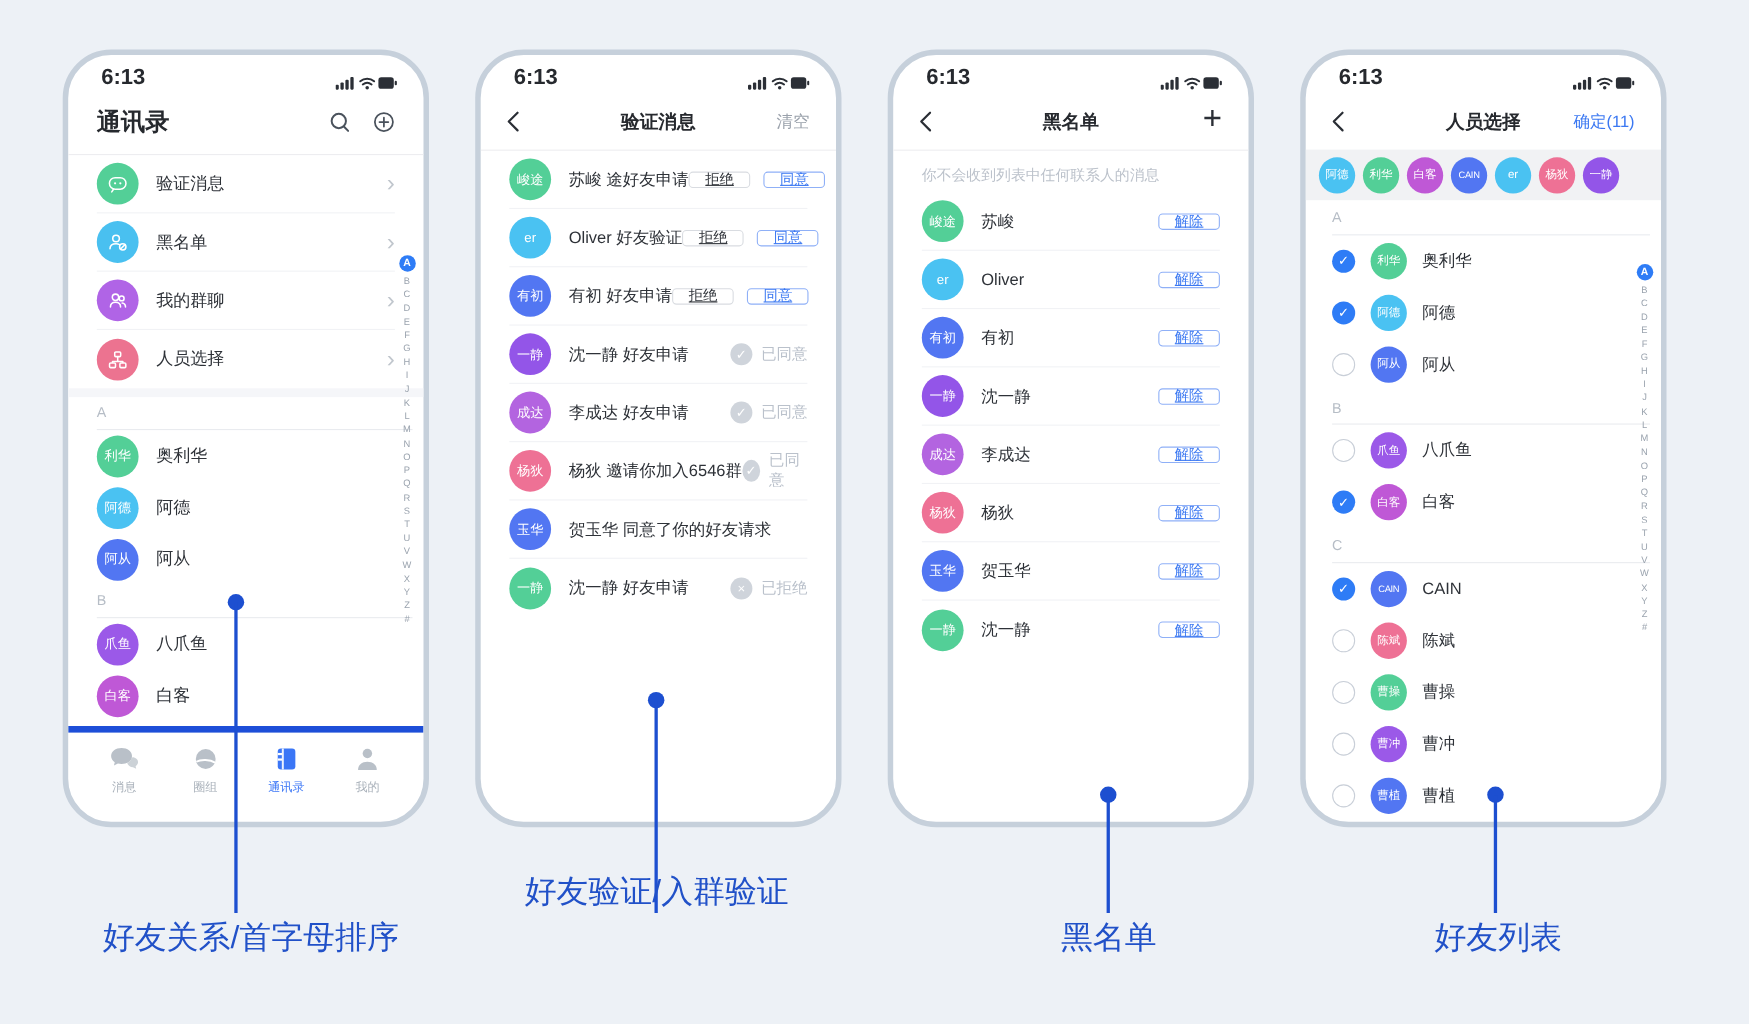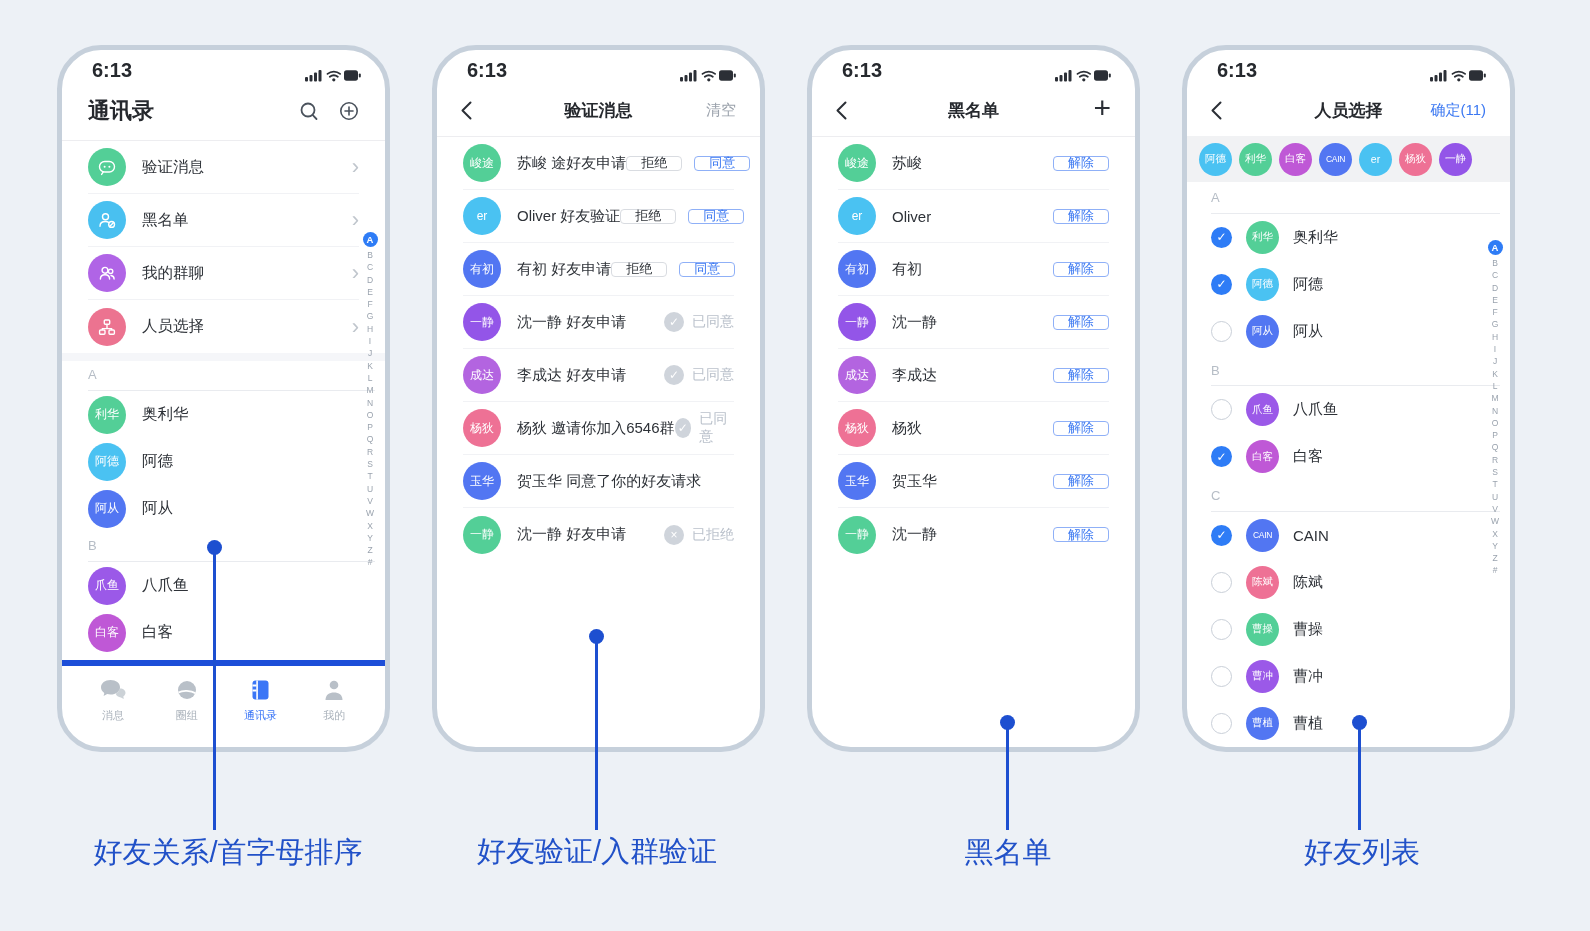--- a/index.html
+++ b/index.html
@@ -53,21 +53,21 @@
   .nav-title { position:absolute; left:0; right:0; text-align:center; font-size:17px; font-weight:700; color:#26292e; }
   .nav-right { position:absolute; right:24px; font-size:15px; }
   .gray-action { color:#9aa1ab; }
   .blue-action { color:#3b78f2; }
   .plus-action { font-size:30px; font-weight:300; color:#2b2f36; line-height:1; margin-top:-4px; }
 
   
   .msg { margin-left:16px; font-size:15px; color:#2e3238; white-space:nowrap; }
   .actions { margin-left:auto; display:flex; gap:12px; }
   .btn { height:15px; min-width:56px; padding:0 10px; border-radius:4px; font-size:13px; background:#fff;
-         display:flex; align-items:center; justify-content:center; }
+         display:flex; align-items:center; justify-content:center;text-decoration:underline; }
   .btn-gray { border:1px solid #d9dce1; color:#2e3238; }
   .btn-blue { border:1px solid #8fb0f7; color:#3b78f2; }
   .status { margin-left:auto; display:flex; align-items:center; gap:8px; color:#bac1cb; font-size:14px; }
   .status-ico { width:20px; height:20px; border-radius:50%; background:#cfd4db; color:#fff; font-size:12px;
                 display:flex; align-items:center; justify-content:center; }
 
   
   .hint { padding:14px 26px 6px; font-size:13.5px; color:#bcc2cb; flex:none; }
 
   
@@ -413,20 +413,21 @@
       <div class="navbar">
         <span>
             <svg width="11" height="19">
               <polyline points="9.5,1.5 1.5,9.5 9.5,17.5" stroke="#2b2f36" stroke-width="2" fill="none" stroke-linecap="round" stroke-linejoin="round"></polyline>
             </svg>
           </span>
         <span class="nav-title">黑名单</span>
         <span class="nav-right plus-action">+</span>
       </div>
       <div class="hairline"></div>
+      <div class="hint">你不会收到列表中任何联系人的消息</div>
 
       <div class="p-row">
         <span class="avatar" style="background: rgb(83, 207, 151);">峻途</span>
         <span class="msg">苏峻</span>
         <span class="actions">
             <span class="btn btn-blue">解除</span>
           </span>
       </div>
       <div class="p-row">
         <span class="avatar" style="background: rgb(74, 194, 242);">er</span>
@@ -609,21 +610,21 @@
       </div>
     </div>
   </div>
 
   <div class="dot" style="left:207px; top:540px;"></div>
   <div class="vline" style="left:213px; top:548px; height:282px;"></div>
   <div class="caption" style="left:228px; top:833px;">好友关系/首字母排序</div>
 
   <div class="dot" style="left:589px; top:629px;"></div>
   <div class="vline" style="left:595px; top:637px; height:193px;"></div>
-  <div class="caption" style="left:597px; top:832px;">好友验证/入群验证</div>
+  <div class="caption" style="left:597px; top:791px;">好友验证/入群验证</div>
 
   <div class="dot" style="left:1000px; top:715px;"></div>
   <div class="vline" style="left:1006px; top:723px; height:107px;"></div>
   <div class="caption" style="left:1008px; top:833px;">黑名单</div>
 
   <div class="dot" style="left:1352px; top:715px;"></div>
   <div class="vline" style="left:1358px; top:723px; height:107px;"></div>
   <div class="caption" style="left:1362px; top:833px;">好友列表</div>
 
 </div>

